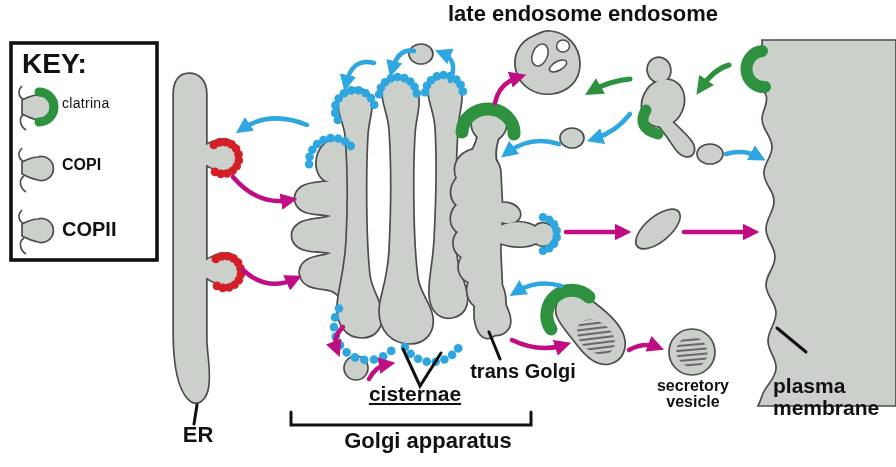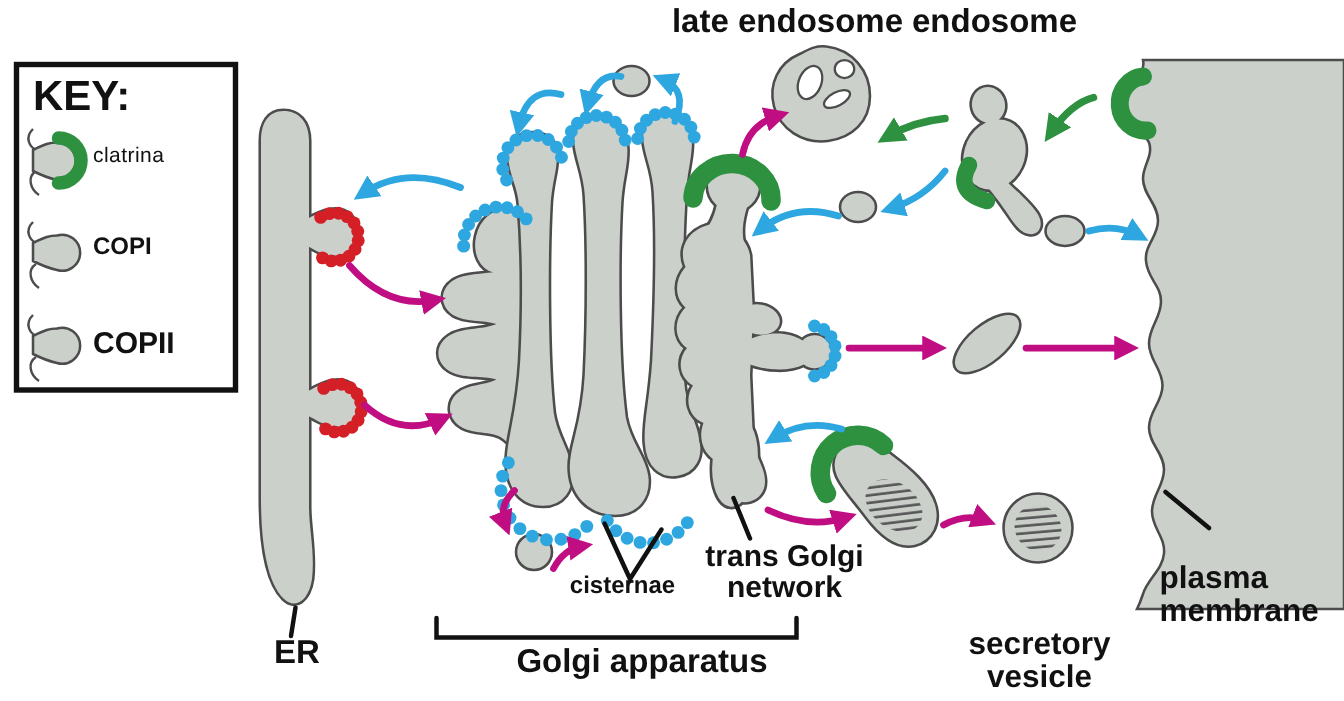--- a/index.html
+++ b/index.html
@@ -304,28 +304,27 @@
 <div class="lbl" style="left:62px;top:219px;font-size:20px;">COPII</div>
 
 <div class="lbl ctr" style="left:430px;top:3px;width:190px;font-size:22px;">late endosome</div>
 
 <div class="lbl ctr" style="left:598px;top:3px;width:130px;font-size:22px;">
   <div>endosome</div>
 </div>
 
 <div class="lbl ctr" style="left:448px;top:361px;width:150px;font-size:20px;">
   <div><span class="it">trans</span><span> Golgi</span></div>
-  <div>network</div>
-</div>
-
-<div class="lbl ctr" style="left:355px;top:383px;width:120px;font-size:16px;">cisternae</div>
+</div>
+
+<div class="lbl ctr" style="left:355px;top:383px;width:120px;font-size:21px;text-decoration:underline;">cisternae</div>
 
 <div class="lbl ctr" style="left:328px;top:430px;width:200px;font-size:22px;">Golgi apparatus</div>
 
-<div class="lbl ctr" style="left:628px;top:378px;width:130px;font-size:21px;margin-top:41px;">
+<div class="lbl ctr" style="left:628px;top:378px;width:130px;font-size:16px;">
   <div>secretory</div>
   <div>vesicle</div>
 </div>
 
 <div class="lbl" style="left:773px;top:355px;font-size:21px;margin-top:20px;">
   <div>plasma</div>
   <div>membrane</div>
 </div>
 
 <div class="lbl ctr" style="left:172px;top:424px;width:52px;font-size:22px;">ER</div>

